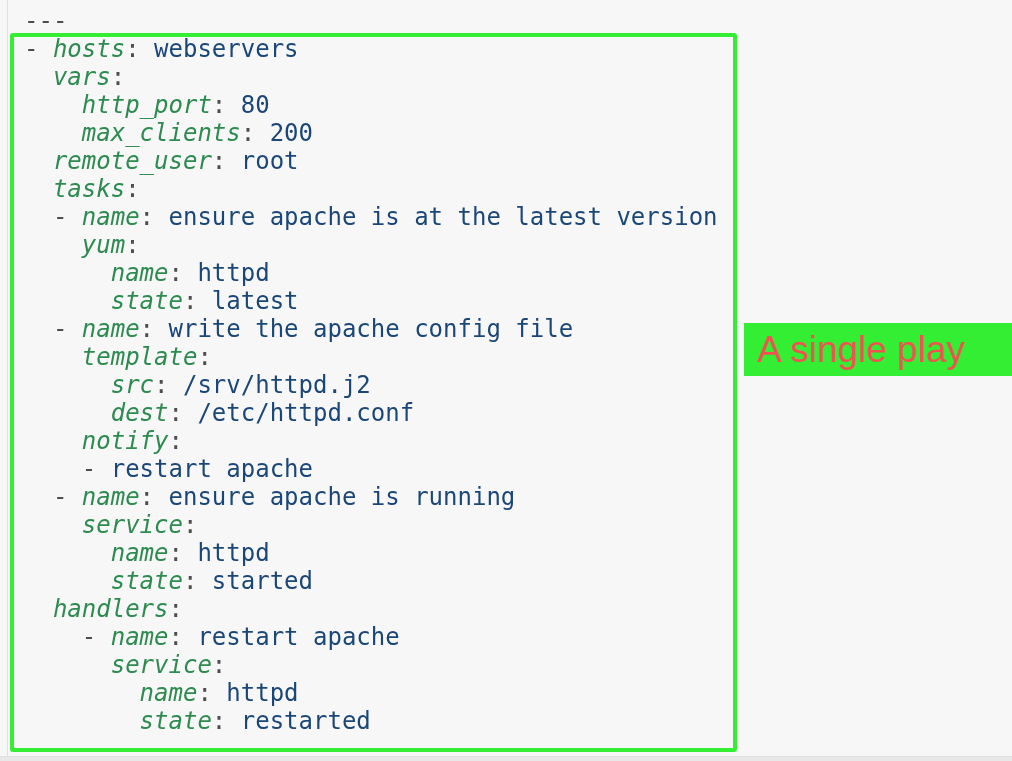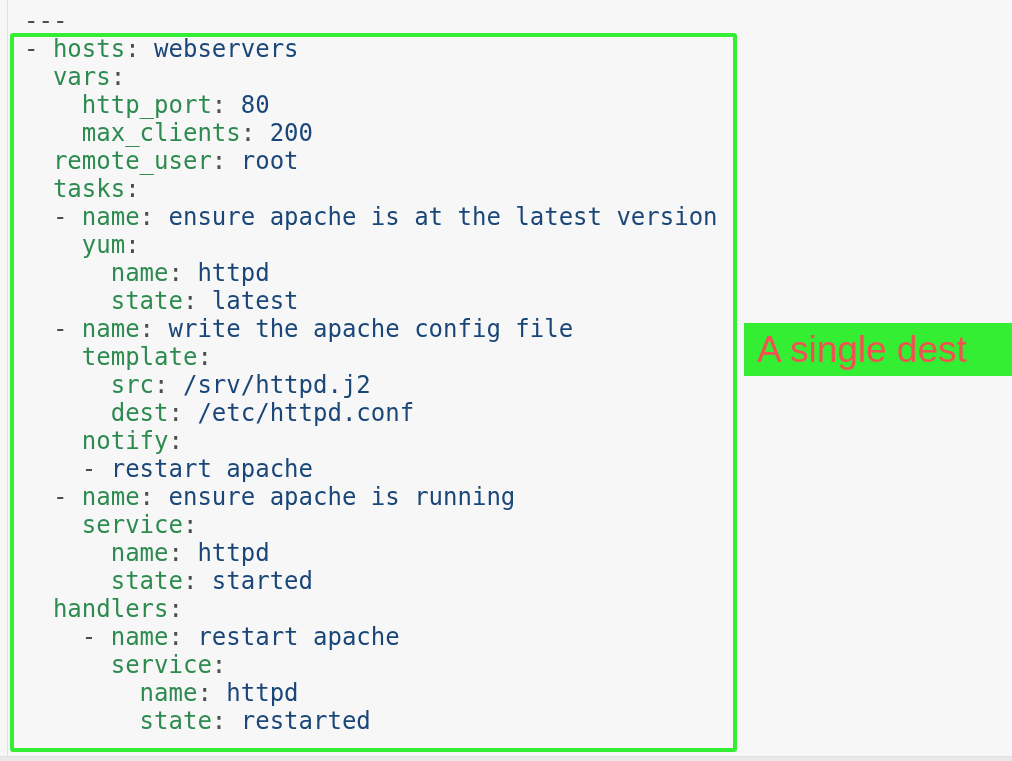--- a/index.html
+++ b/index.html
@@ -37,21 +37,21 @@
     top: 7px;
     font-size: 24px;
     line-height: 28px;
     white-space: pre;
     z-index: 1;
   }
   .code-line {
     height: 28px;
   }
   .tok-punct { color: var(--punct-color, #4d4d4d); }
-  .tok-key   { color: var(--key-color, #2e8b50); }
+  .tok-key   { color: var(--key-color, #2e8b50); font-style: italic; }
   .tok-value { color: var(--value-color, #1a4778); }
   .play-annotation-box {
     position: absolute;
     left: 10px;
     top: 33px;
     width: 727px;
     height: 719px;
     box-sizing: border-box;
     border: 4px solid var(--annot-green, #33ee33);
     border-radius: 3px;
@@ -78,13 +78,13 @@
 </head>
 <body style="--page-bg: #f7f7f7; --edge-color: #e0e0e0; --edge2-color: #e8e8e8; --annot-green: #33ee33; --annot-red: #f25151; --punct-color: #4d4d4d; --key-color: #2e8b50; --value-color: #1a4778;">
 
 <div class="page-left-edge"></div>
 <div class="page-bottom-edge"></div>
 
 <div class="code-area" id="code-area"><div class="code-line"><span class="tok-punct">---</span></div><div class="code-line"><span class="tok-punct">- </span><span class="tok-key">hosts</span><span class="tok-punct">:</span><span class="tok-value"> webservers</span></div><div class="code-line"><span class="tok-punct">  </span><span class="tok-key">vars</span><span class="tok-punct">:</span></div><div class="code-line"><span class="tok-punct">    </span><span class="tok-key">http_port</span><span class="tok-punct">:</span><span class="tok-value"> 80</span></div><div class="code-line"><span class="tok-punct">    </span><span class="tok-key">max_clients</span><span class="tok-punct">:</span><span class="tok-value"> 200</span></div><div class="code-line"><span class="tok-punct">  </span><span class="tok-key">remote_user</span><span class="tok-punct">:</span><span class="tok-value"> root</span></div><div class="code-line"><span class="tok-punct">  </span><span class="tok-key">tasks</span><span class="tok-punct">:</span></div><div class="code-line"><span class="tok-punct">  - </span><span class="tok-key">name</span><span class="tok-punct">:</span><span class="tok-value"> ensure apache is at the latest version</span></div><div class="code-line"><span class="tok-punct">    </span><span class="tok-key">yum</span><span class="tok-punct">:</span></div><div class="code-line"><span class="tok-punct">      </span><span class="tok-key">name</span><span class="tok-punct">:</span><span class="tok-value"> httpd</span></div><div class="code-line"><span class="tok-punct">      </span><span class="tok-key">state</span><span class="tok-punct">:</span><span class="tok-value"> latest</span></div><div class="code-line"><span class="tok-punct">  - </span><span class="tok-key">name</span><span class="tok-punct">:</span><span class="tok-value"> write the apache config file</span></div><div class="code-line"><span class="tok-punct">    </span><span class="tok-key">template</span><span class="tok-punct">:</span></div><div class="code-line"><span class="tok-punct">      </span><span class="tok-key">src</span><span class="tok-punct">:</span><span class="tok-value"> /srv/httpd.j2</span></div><div class="code-line"><span class="tok-punct">      </span><span class="tok-key">dest</span><span class="tok-punct">:</span><span class="tok-value"> /etc/httpd.conf</span></div><div class="code-line"><span class="tok-punct">    </span><span class="tok-key">notify</span><span class="tok-punct">:</span></div><div class="code-line"><span class="tok-punct">    - </span><span class="tok-value">restart apache</span></div><div class="code-line"><span class="tok-punct">  - </span><span class="tok-key">name</span><span class="tok-punct">:</span><span class="tok-value"> ensure apache is running</span></div><div class="code-line"><span class="tok-punct">    </span><span class="tok-key">service</span><span class="tok-punct">:</span></div><div class="code-line"><span class="tok-punct">      </span><span class="tok-key">name</span><span class="tok-punct">:</span><span class="tok-value"> httpd</span></div><div class="code-line"><span class="tok-punct">      </span><span class="tok-key">state</span><span class="tok-punct">:</span><span class="tok-value"> started</span></div><div class="code-line"><span class="tok-punct">  </span><span class="tok-key">handlers</span><span class="tok-punct">:</span></div><div class="code-line"><span class="tok-punct">    - </span><span class="tok-key">name</span><span class="tok-punct">:</span><span class="tok-value"> restart apache</span></div><div class="code-line"><span class="tok-punct">      </span><span class="tok-key">service</span><span class="tok-punct">:</span></div><div class="code-line"><span class="tok-punct">        </span><span class="tok-key">name</span><span class="tok-punct">:</span><span class="tok-value"> httpd</span></div><div class="code-line"><span class="tok-punct">        </span><span class="tok-key">state</span><span class="tok-punct">:</span><span class="tok-value"> restarted</span></div></div>
 
 <div class="play-annotation-box"></div>
 
-<div class="play-annotation-label">A single dest</div>
+<div class="play-annotation-label">A single play</div>
 
 </body></html>

